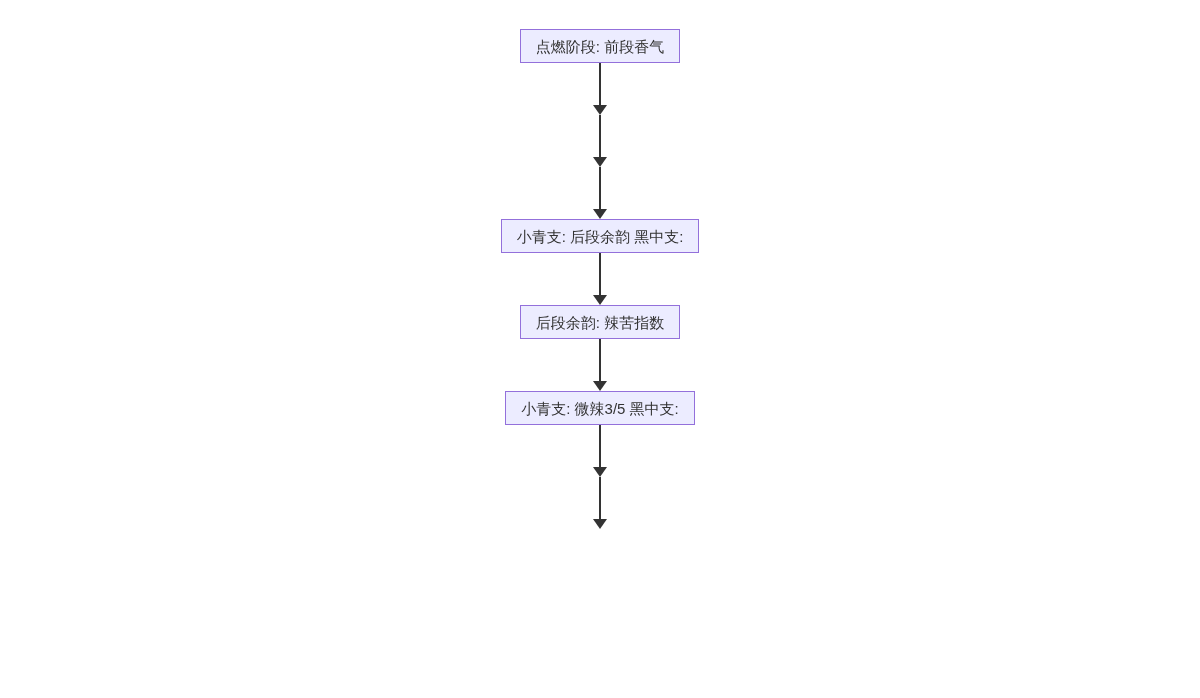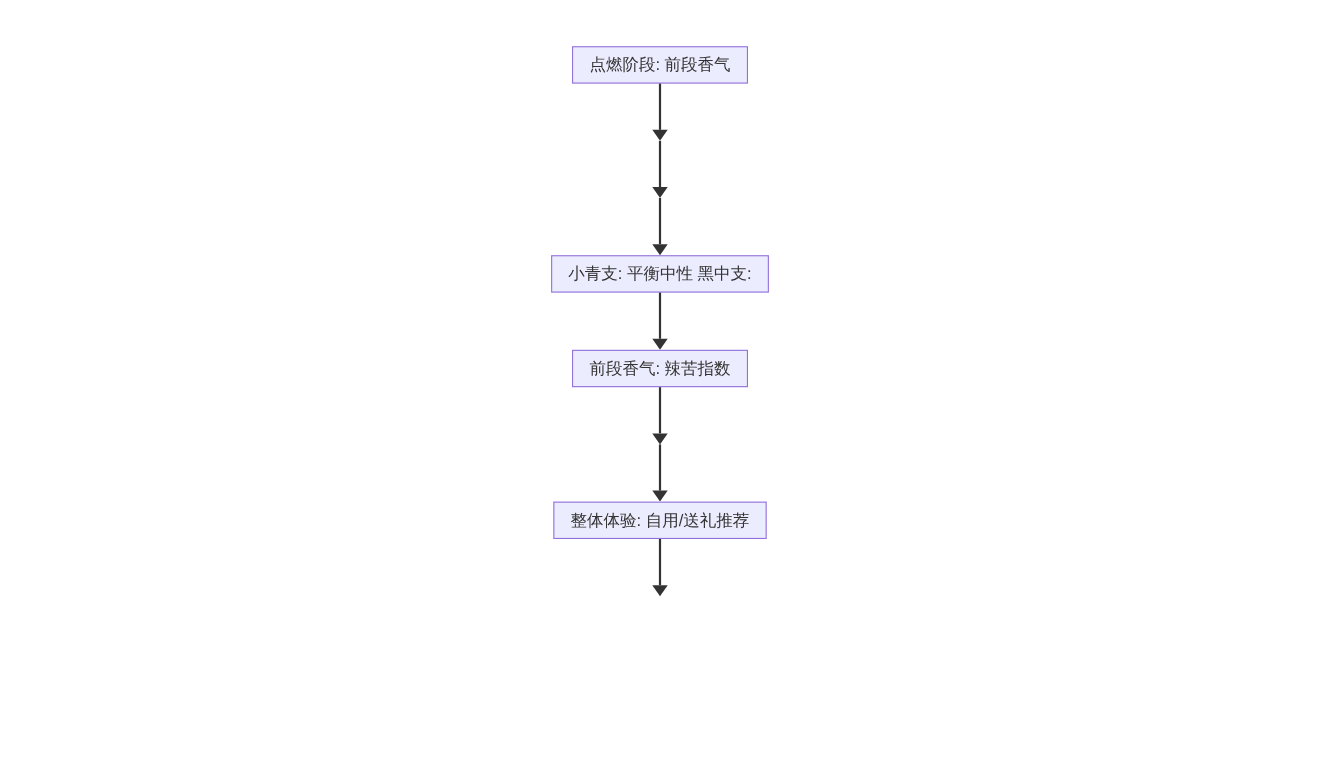--- a/index.html
+++ b/index.html
@@ -5,21 +5,21 @@
   html, body {
     margin: 0;
     padding: 0;
     background: var(--background, #ffffff);
   }
   .canvas {
     position: relative;
     width: 1200px;
     height: 698px;
     box-sizing: border-box;
-    padding-top: 42px;
+    padding-top: 29px;
     display: flex;
     flex-direction: column;
     align-items: center;
     font-family: "Liberation Sans", "DejaVu Sans", sans-serif;
     background: var(--background, #ffffff);
     overflow: hidden;
   }
   .node {
     box-sizing: border-box;
     height: 34px;
@@ -71,41 +71,41 @@
     <div class="arrow-line"></div>
     <div class="arrow-head"></div>
   </div>
 
 
   <div class="arrow">
     <div class="arrow-line"></div>
     <div class="arrow-head"></div>
   </div>
 
-  <div class="node">小青支: 平衡中性 黑中支:</div>
+  <div class="node">小青支: 后段余韵 黑中支:</div>
 
   <div class="arrow">
     <div class="arrow-line"></div>
     <div class="arrow-head"></div>
   </div>
 
-  <div class="node">前段香气: 辣苦指数</div>
+  <div class="node">后段余韵: 辣苦指数</div>
+
+  <div class="arrow">
+    <div class="arrow-line"></div>
+    <div class="arrow-head"></div>
+  </div>
+
+  <div class="node">小青支: 微辣3/5 黑中支:</div>
 
   <div class="arrow">
     <div class="arrow-line"></div>
     <div class="arrow-head"></div>
   </div>
 
 
   <div class="arrow">
     <div class="arrow-line"></div>
     <div class="arrow-head"></div>
   </div>
 
-  <div class="node">整体体验: 自用/送礼推荐</div>
-
-  <div class="arrow">
-    <div class="arrow-line"></div>
-    <div class="arrow-head"></div>
-  </div>
-
 
 </div>
 
 </body></html>

